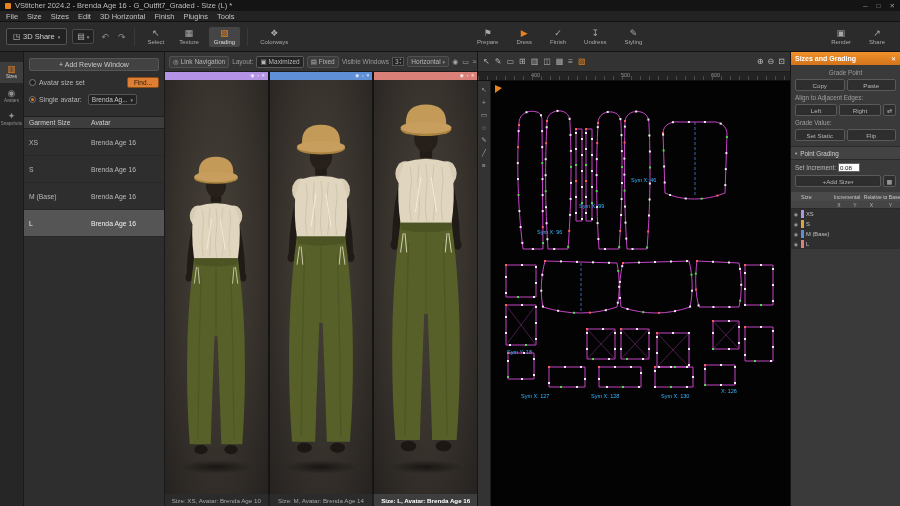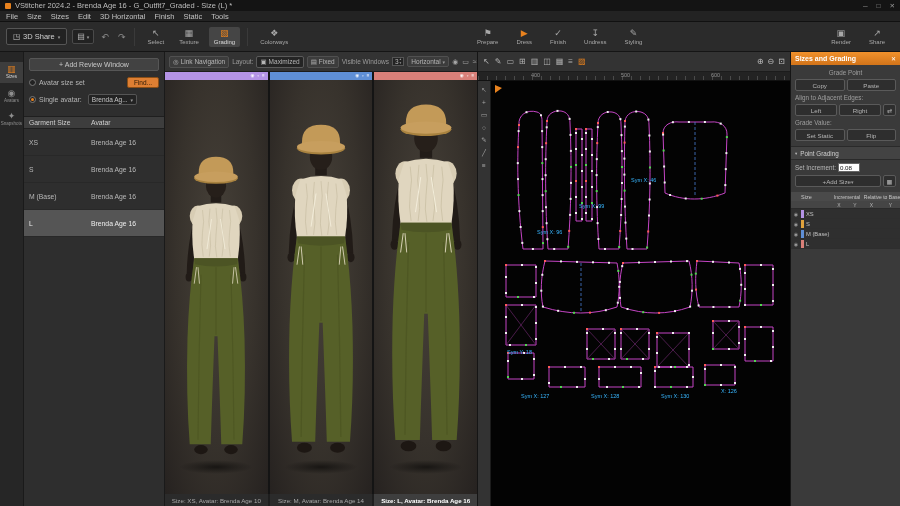--- a/index.html
+++ b/index.html
@@ -136,21 +136,21 @@
     </span>
   </div>
 
   <div class="menubar">
     <span class="menu-item">File</span>
     <span class="menu-item">Size</span>
     <span class="menu-item">Sizes</span>
     <span class="menu-item">Edit</span>
     <span class="menu-item">3D Horizontal</span>
     <span class="menu-item">Finish</span>
-    <span class="menu-item">Static</span>
+    <span class="menu-item">Plugins</span>
     <span class="menu-item">Tools</span>
   </div>
 
   <div class="toolbar">
     <div class="mode-btn">
       <span>◳</span>
       <span>3D Share</span>
       <span class="chev">▾</span>
     </div>
     <div class="icon-dd">

